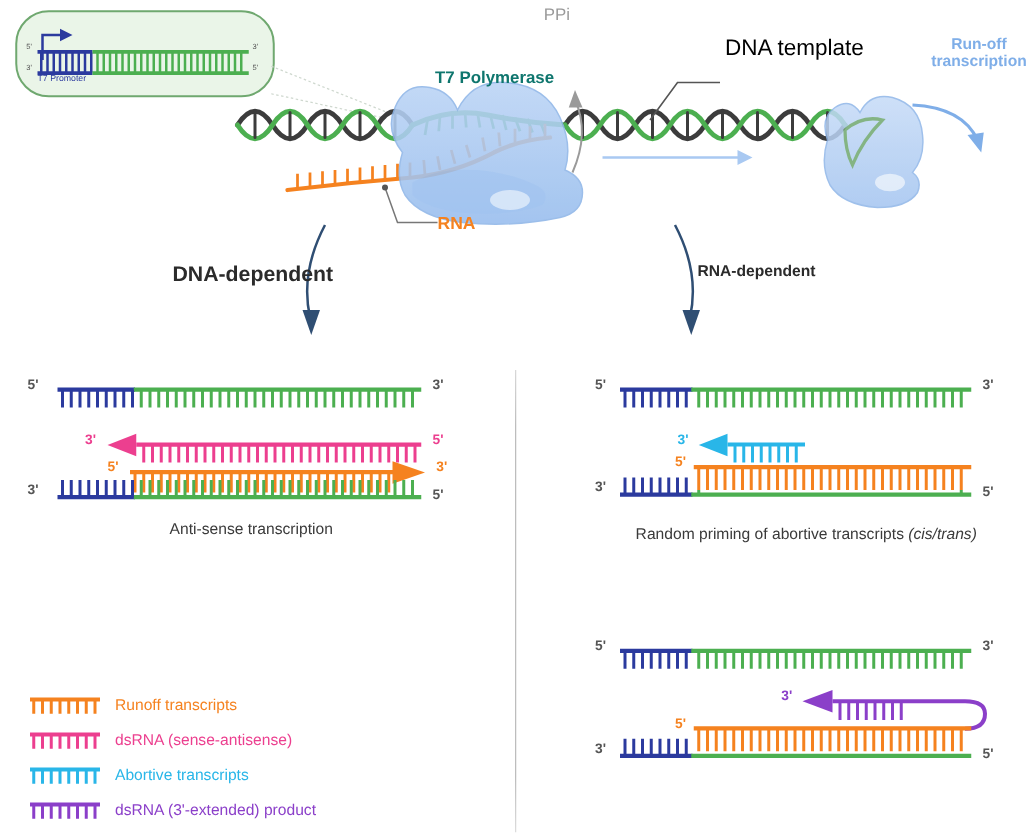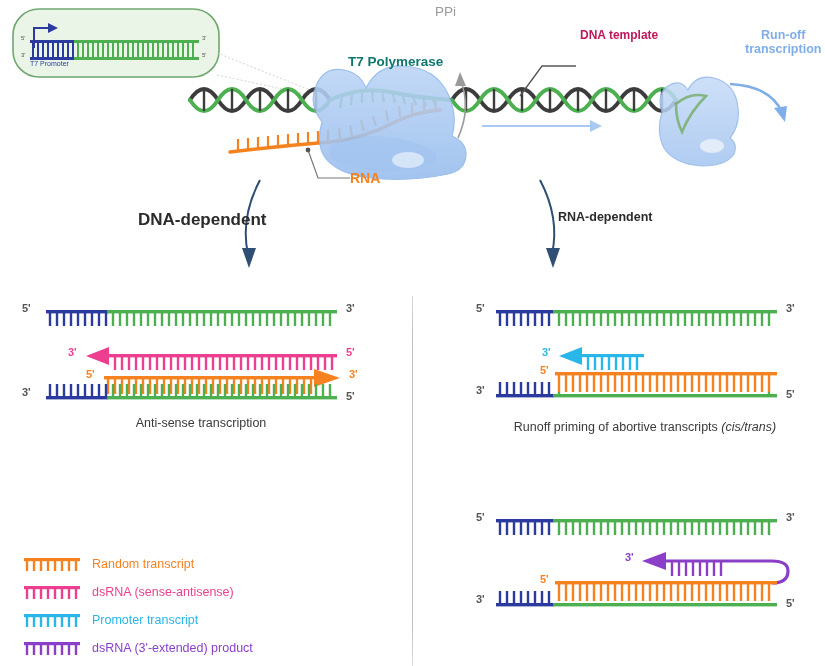--- a/index.html
+++ b/index.html
@@ -204,21 +204,21 @@
   </g>
 
   <g fill="none" stroke="#777" stroke-width="1.2">
     <path d="M118,90 L128,118 L160,118"></path>
     <circle cx="118" cy="90" r="2.4" fill="#555" stroke="none"></circle>
   </g>
 </svg>
 
 <div class="lbl" style="left:348px;top:54px;color:#0f766e;font-size:13.5px;font-weight:bold;">T7 Polymerase</div>
 <div class="lbl" style="left:435px;top:4px;color:#9a9a9a;font-size:13.5px;">PPi</div>
-<div class="lbl" style="left:580px;top:28px;color:#be185d;font-size:12px;font-weight:bold;">DNA template</div>
+<div class="lbl" style="left:580px;top:28px;color:#000000;font-size:18px;font-weight:normal;">DNA template</div>
 <div class="lbl" style="left:745px;top:28px;color:#7FAEE8;font-size:12.5px;font-weight:bold;text-align:center;line-height:14px;">
   <span>Run-off</span><br>
   <span>transcription</span>
 </div>
 <div class="lbl" style="left:350px;top:170px;color:#F5821F;font-size:14px;font-weight:bold;">RNA</div>
 
 <svg class="abs" style="left:120px;top:180px;" width="580" height="95">
   <g fill="none" stroke="#2F4E73" stroke-width="2">
     <path d="M140,0 Q120,38 128,74"></path>
     <polygon points="122,68 129,88 136,68" fill="#2F4E73" stroke="none"></polygon>
@@ -544,21 +544,21 @@
       </g>
     </g>
   </svg>
   <div class="lbl tick" style="left:6px;top:6px;color:#555;">5'</div>
   <div class="lbl tick" style="left:316px;top:6px;color:#555;">3'</div>
   <div class="lbl tick" style="left:72px;top:50px;color:#29B6E8;">3'</div>
   <div class="lbl tick" style="left:70px;top:68px;color:#F5821F;">5'</div>
   <div class="lbl tick" style="left:6px;top:88px;color:#555;">3'</div>
   <div class="lbl tick" style="left:316px;top:92px;color:#555;">5'</div>
   <div class="cap" style="left:0;top:124px;width:350px;">
-    <span>Runoff priming of abortive transcripts </span><span class="ital">(cis/trans)</span>
+    <span>Random priming of abortive transcripts </span><span class="ital">(cis/trans)</span>
   </div>
 </div>
 
 <div class="abs" style="left:470px;top:505px;width:350px;height:145px;">
   <svg width="350" height="130" viewBox="0 0 350 130">
     <g>
       <rect x="26" y="14" width="58" height="3.4" fill="#2B3A9E"></rect>
       <rect x="83" y="14" width="224" height="3.4" fill="#4CAF50"></rect>
       <g stroke="#2B3A9E" stroke-width="2.4">
         <line x1="30" y1="16" x2="30" y2="30"></line>
@@ -687,21 +687,21 @@
       <line x1="3" y1="4" x2="3" y2="15"></line>
         <line x1="10" y1="4" x2="10" y2="15"></line>
       <line x1="17" y1="4" x2="17" y2="15"></line>
         <line x1="24" y1="4" x2="24" y2="15"></line>
       <line x1="31" y1="4" x2="31" y2="15"></line>
         <line x1="38" y1="4" x2="38" y2="15"></line>
       <line x1="45" y1="4" x2="45" y2="15"></line>
         <line x1="52" y1="4" x2="52" y2="15"></line>
     </g>
   </svg>
-  <span class="legend-txt" style="color:#F5821F;">Random transcript</span>
+  <span class="legend-txt" style="color:#F5821F;">Runoff transcripts</span>
 </div>
 
 <div class="legend-row" style="left:24px;top:584px;">
   <svg width="58" height="16">
     <rect x="0" y="2" width="56" height="3.2" fill="#EC3F8F"></rect>
     <g stroke="#EC3F8F" stroke-width="2.4">
       <line x1="3" y1="4" x2="3" y2="15"></line>
         <line x1="10" y1="4" x2="10" y2="15"></line>
       <line x1="17" y1="4" x2="17" y2="15"></line>
         <line x1="24" y1="4" x2="24" y2="15"></line>
@@ -721,21 +721,21 @@
       <line x1="3" y1="4" x2="3" y2="15"></line>
         <line x1="10" y1="4" x2="10" y2="15"></line>
       <line x1="17" y1="4" x2="17" y2="15"></line>
         <line x1="24" y1="4" x2="24" y2="15"></line>
       <line x1="31" y1="4" x2="31" y2="15"></line>
         <line x1="38" y1="4" x2="38" y2="15"></line>
       <line x1="45" y1="4" x2="45" y2="15"></line>
         <line x1="52" y1="4" x2="52" y2="15"></line>
     </g>
   </svg>
-  <span class="legend-txt" style="color:#29B6E8;">Promoter transcript</span>
+  <span class="legend-txt" style="color:#29B6E8;">Abortive transcripts</span>
 </div>
 
 <div class="legend-row" style="left:24px;top:640px;">
   <svg width="58" height="16">
     <rect x="0" y="2" width="56" height="3.2" fill="#8B3FC9"></rect>
     <g stroke="#8B3FC9" stroke-width="2.4">
       <line x1="3" y1="4" x2="3" y2="15"></line>
         <line x1="10" y1="4" x2="10" y2="15"></line>
       <line x1="17" y1="4" x2="17" y2="15"></line>
         <line x1="24" y1="4" x2="24" y2="15"></line>

